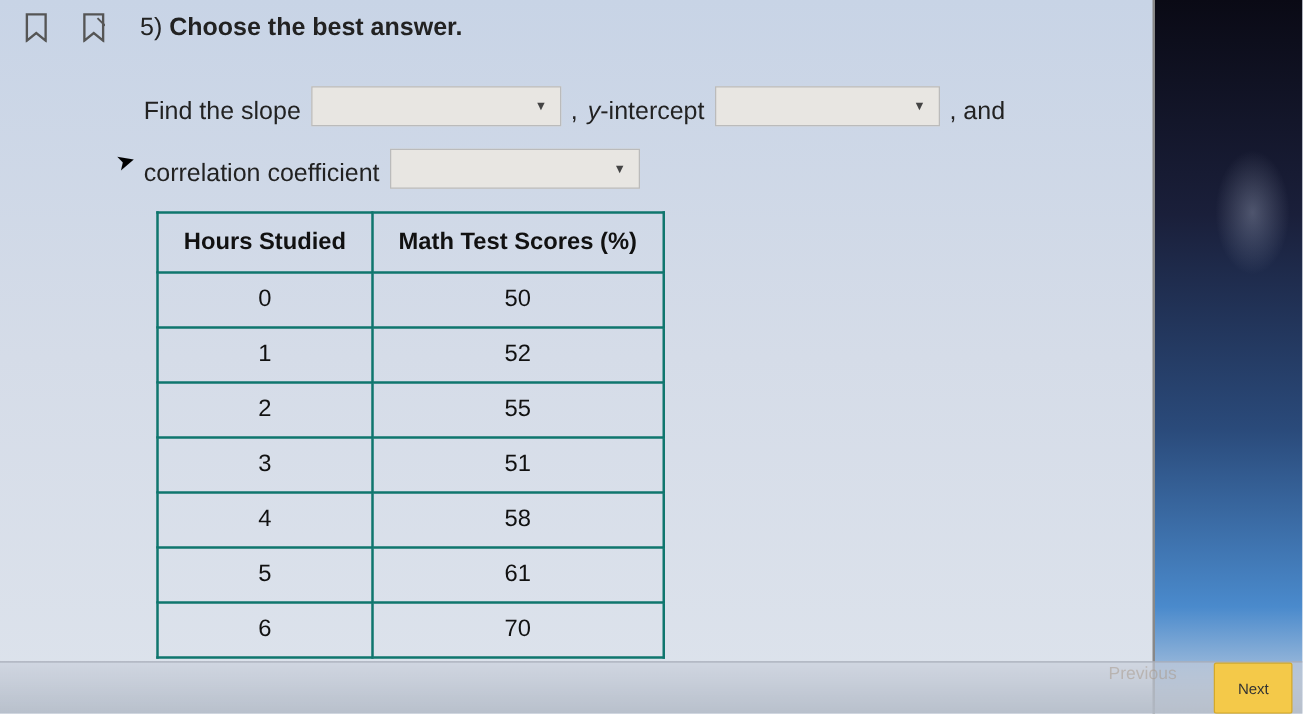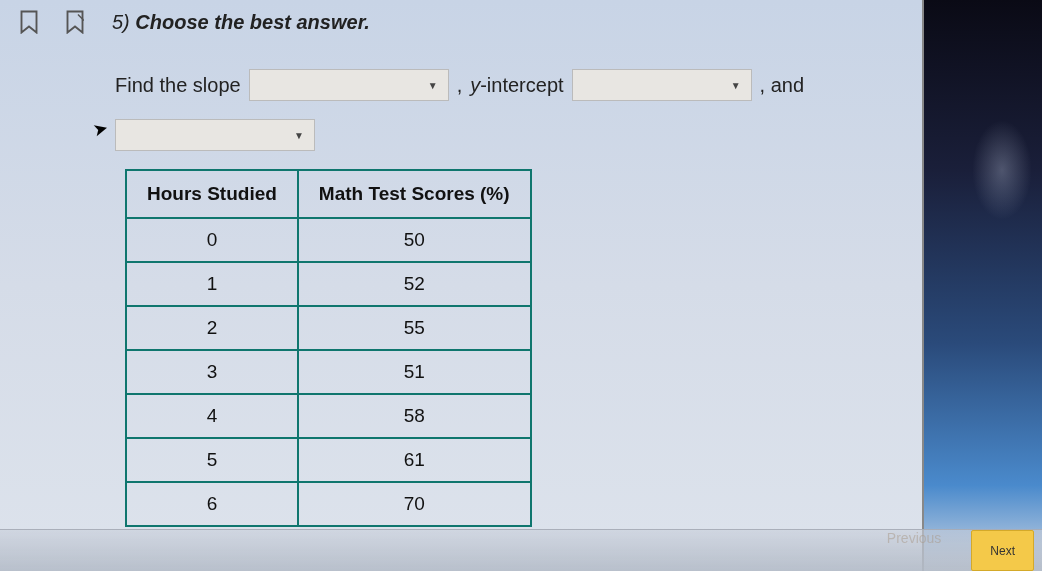--- a/index.html
+++ b/index.html
@@ -21,21 +21,20 @@
       top: 0;
       width: 920px;
       height: 571px;
       padding: 10px 20px;
     }
     .header-row {
       display: flex;
       align-items: flex-end;
       gap: 28px;
       margin-bottom: 35px;
-      font-style: italic;
     }
     .bookmark-simple {
       width: 18px;
       height: 24px;
       display: inline-block;
     }
     .bookmark-simple svg {
       width: 100%;
       height: 100%;
     }
@@ -44,21 +43,21 @@
       color: #222;
     }
     .question-title strong {
       font-weight: bold;
     }
     .question-body {
       margin-left: 95px;
     }
     .sentence-row {
       display: flex;
-      align-items: center;
+      align-items: flex-end;
       flex-wrap: wrap;
       gap: 8px;
       font-size: 20px;
       color: #222;
       margin-bottom: 18px;
     }
     .dropdown {
       display: inline-flex;
       align-items: center;
       justify-content: flex-end;
@@ -191,20 +190,21 @@
         <span class="italic">y</span><span>-intercept</span>
       </span>
       <span class="dropdown">
         <span class="caret">▼</span>
       </span>
       <span>, and</span>
     </div>
 
     <div class="sentence-row">
       <span class="cursor-arrow">➤</span>
+      <span>correlation coefficient</span>
       <span class="dropdown wide">
         <span class="caret">▼</span>
       </span>
     </div>
 
     <table class="data-table">
       <thead>
         <tr>
           <th>Hours Studied</th>
           <th>Math Test Scores (%)</th>

